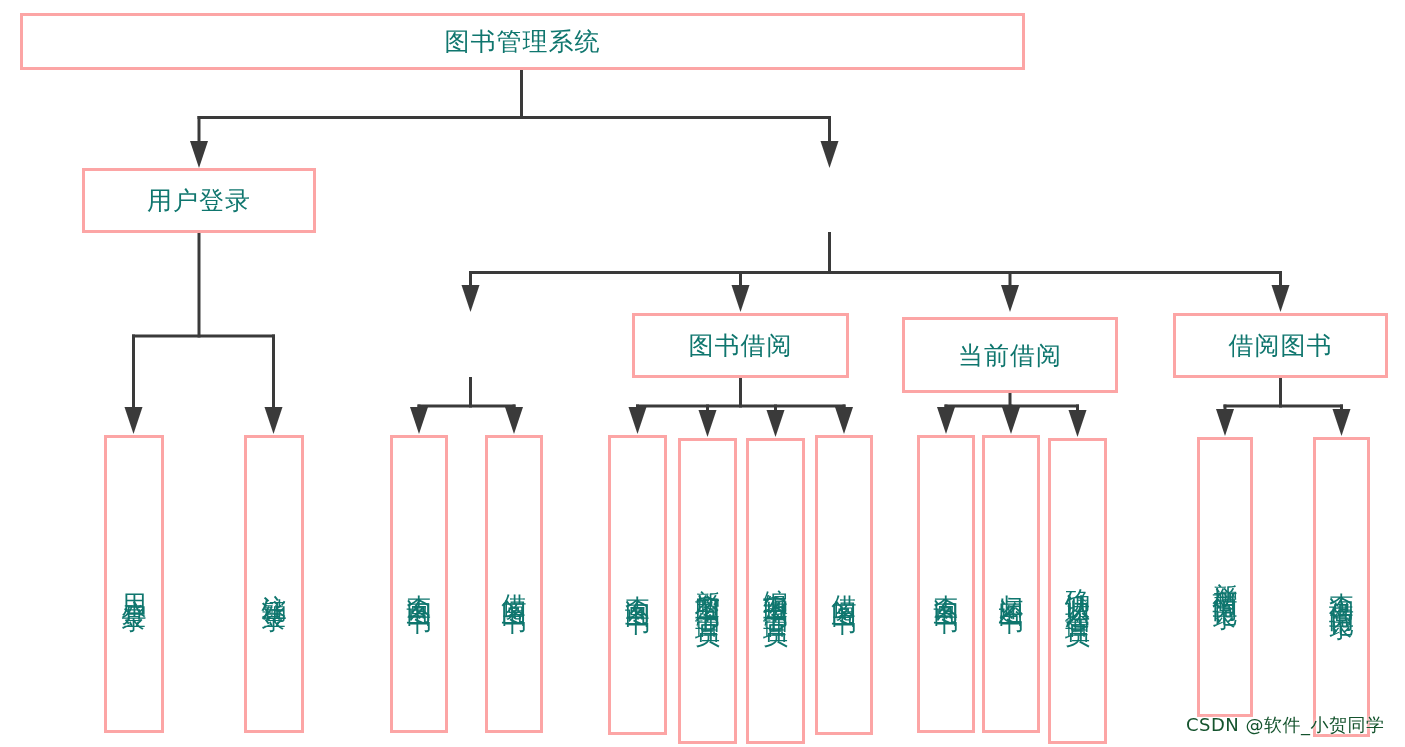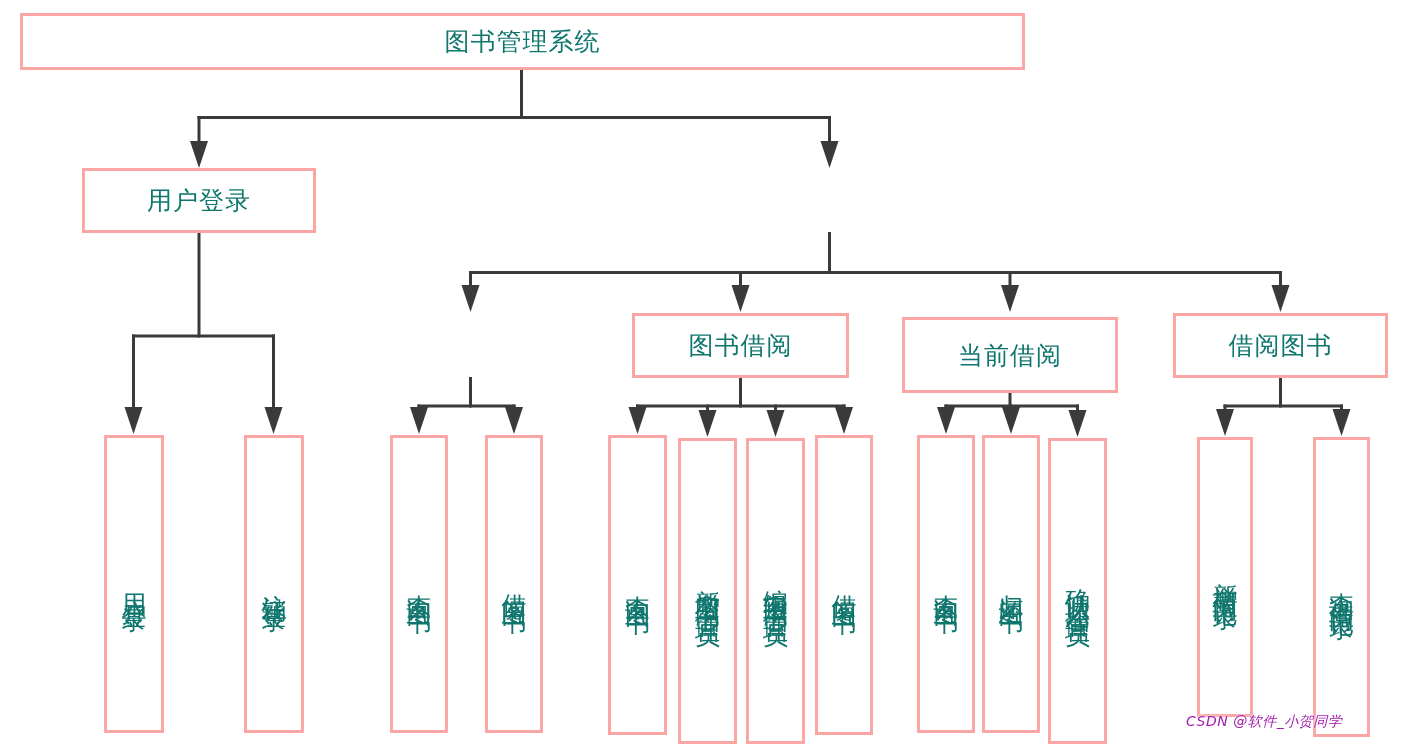--- a/index.html
+++ b/index.html
@@ -38,27 +38,26 @@
     text-orientation: mixed;
     font-size: 25px;
     letter-spacing: 5px;
     line-height: 1;
     white-space: nowrap;
   }
   .watermark {
     position: absolute;
     left: 1186px;
     top: 713px;
-    font-size: 14px;
+    font-size: 18px;
     letter-spacing: 0.5px;
-    color: #a21caf;
+    color: #14532d;
     text-shadow: 0 0 2px #ffffff, 0 0 4px #ffffff;
     z-index: 6;
     white-space: nowrap;
-    font-style: italic;
   }
 </style>
 </head>
 <body>
 
 <div class="stage">
 
   <svg class="connectors" viewBox="0 0 1405 747" xmlns="http://www.w3.org/2000/svg">
     <g stroke="#3a3a3a" stroke-width="3" fill="none">
 

